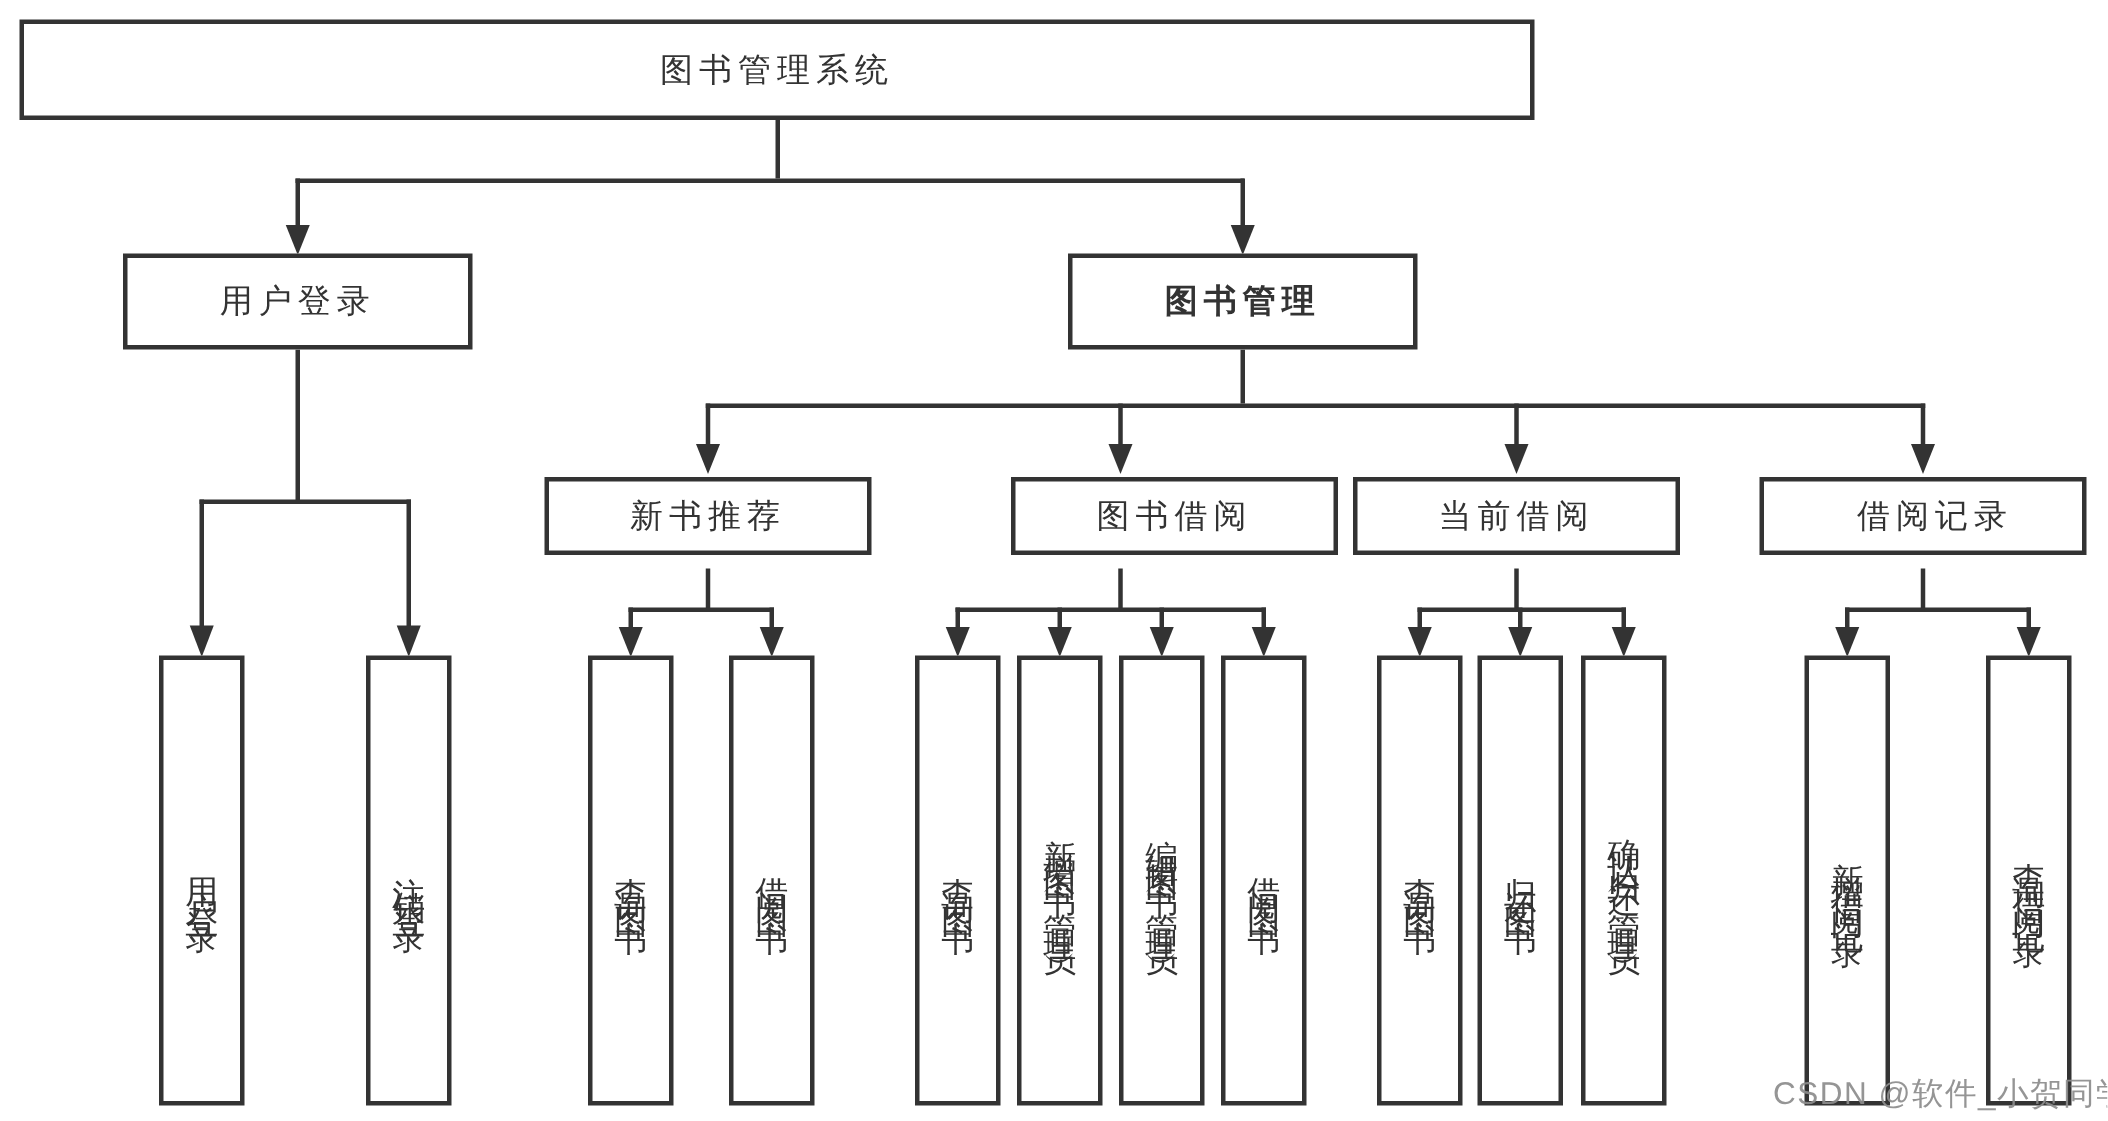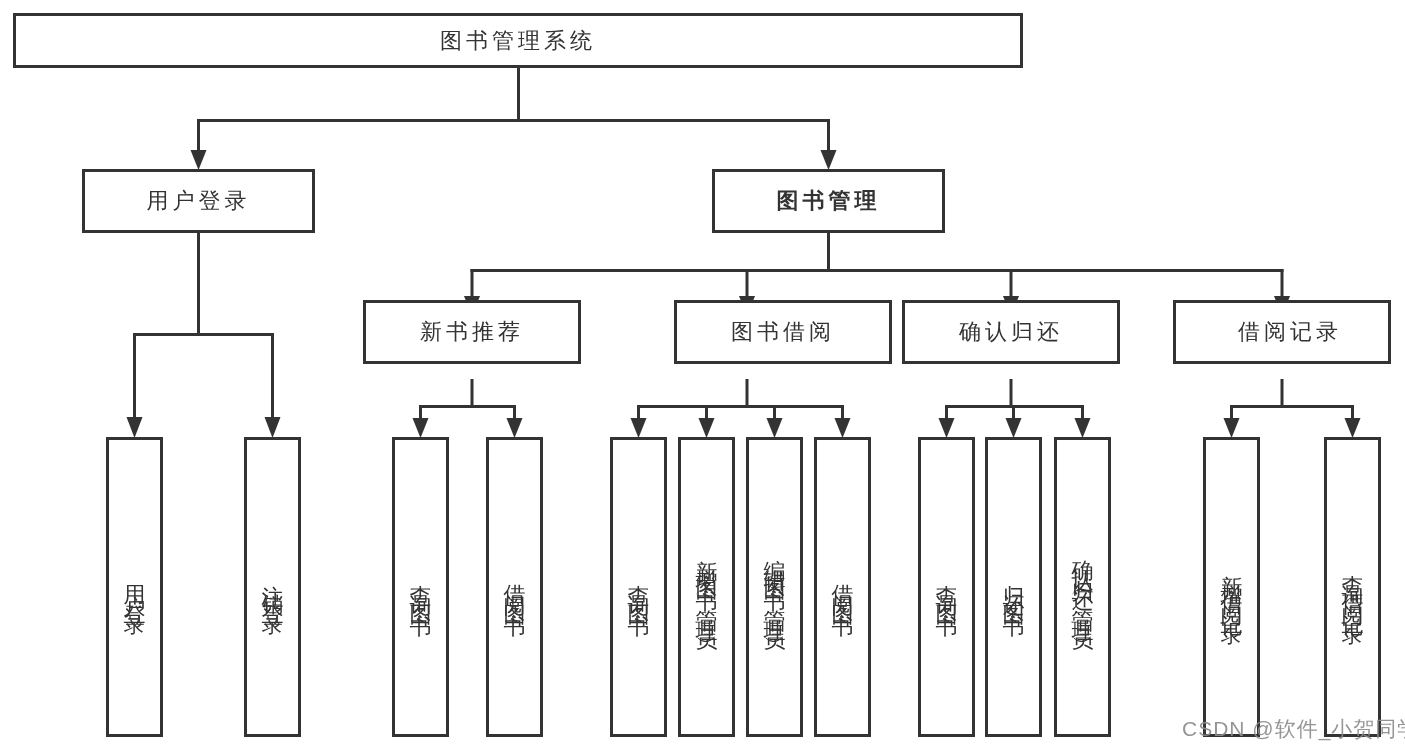--- a/index.html
+++ b/index.html
@@ -32,23 +32,23 @@
     white-space: nowrap;
   }
   .node.vertical {
     writing-mode: vertical-rl;
     text-orientation: mixed;
     letter-spacing: 10px;
     white-space: normal;
     line-height: 1;
   }
   
-  .root   { left: 13px;  top: 13px;  width: 1010px; height: 55px; }
+  .root   { left: 13px;  top: 13px;  width: 1010px; height: 67px; }
   .lvl2   { top: 169px; width: 233px; height: 64px; }
-  .lvl3   { top: 300px; width: 218px; height: 64px; }
+  .lvl3   { top: 318px; width: 218px; height: 52px; }
   .leaf   { top: 437px; width: 57px;  height: 300px; }
 
   #n-user-login     { left: 82px; }
   #n-book-mgmt      { left: 712px; font-weight: bold; }
   #n-new-book       { left: 363px; }
   #n-book-borrow    { left: 638px; margin-left: 36px; }
   #n-current-borrow { left: 902px; }
   #n-borrow-records { left: 1173px; padding-left: 16px; }
 
   #l-user-login { left: 106px; }
@@ -165,21 +165,21 @@
     <span>图书管理</span>
   </div>
 
   <div class="node lvl3" id="n-new-book">
     <span>新书推荐</span>
   </div>
   <div class="node lvl3" id="n-book-borrow">
     <span>图书借阅</span>
   </div>
   <div class="node lvl3" id="n-current-borrow">
-    <span>确认归还</span>
+    <span>当前借阅</span>
   </div>
   <div class="node lvl3" id="n-borrow-records">
     <span>借阅记录</span>
   </div>
 
   <div class="node leaf vertical" id="l-user-login">
     <span>用户登录</span>
   </div>
   <div class="node leaf vertical" id="l-logout">
     <span>注销登录</span>

